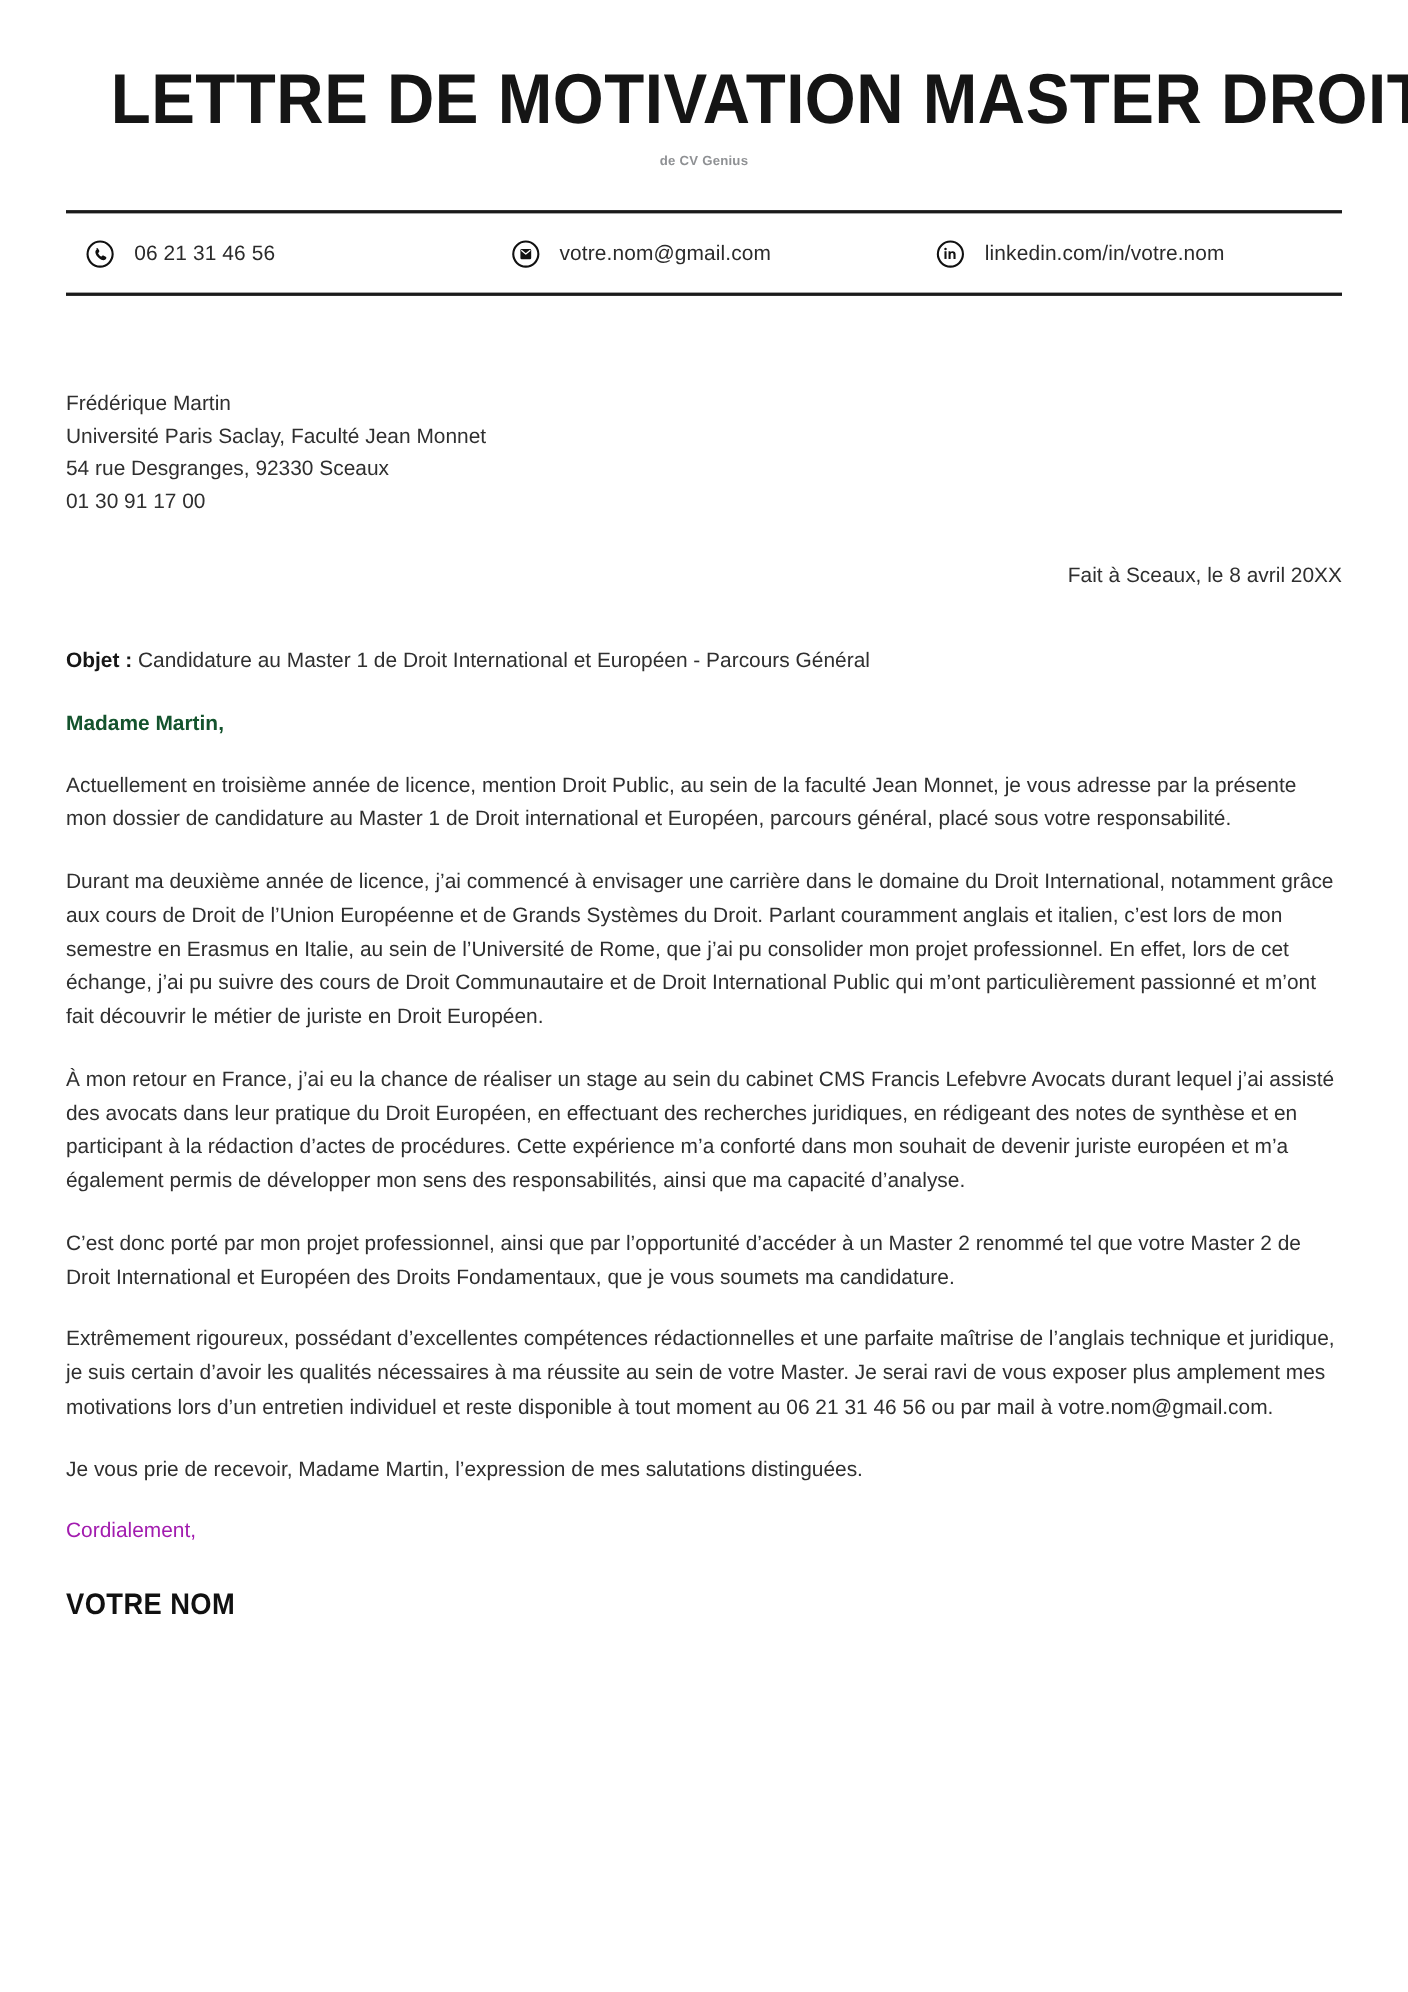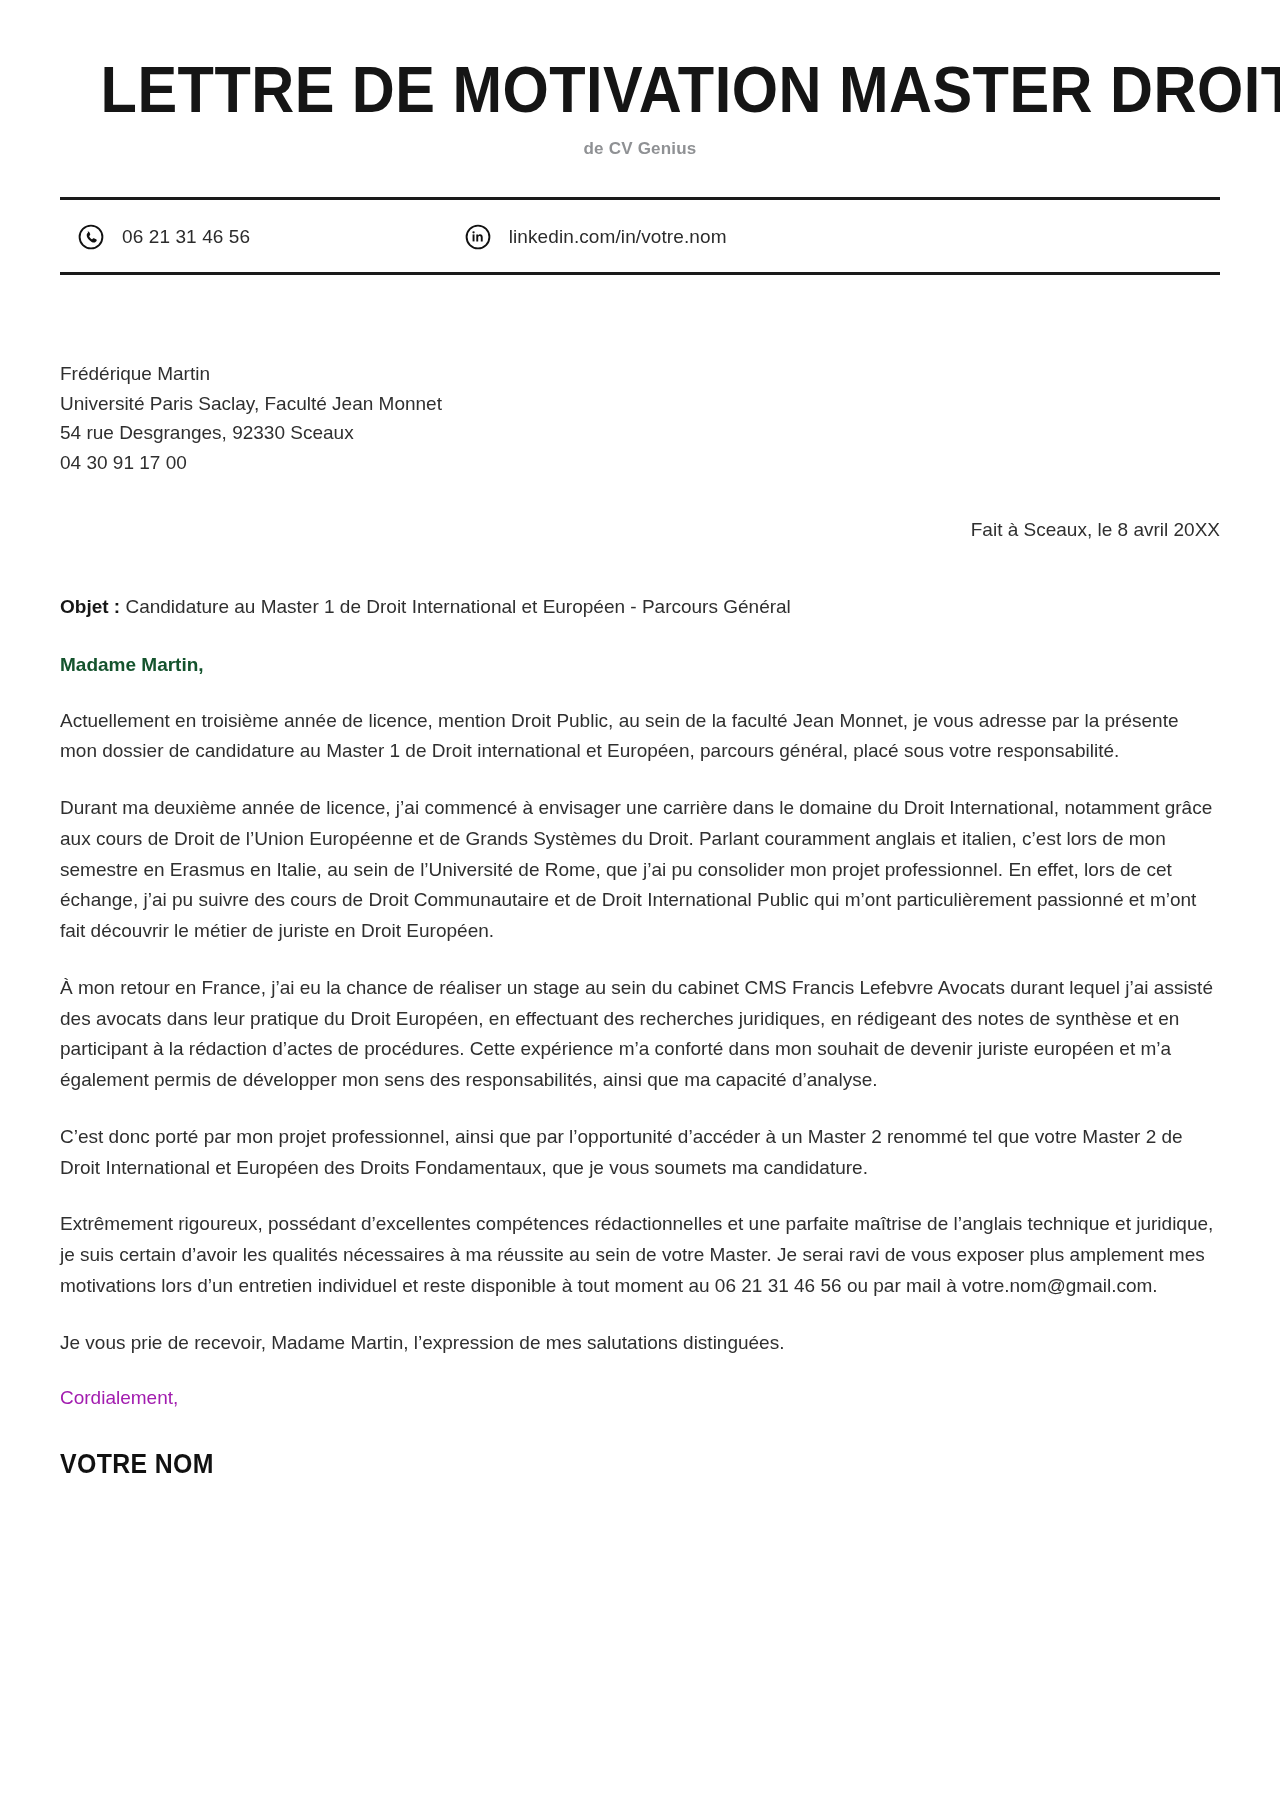--- a/index.html
+++ b/index.html
@@ -35,21 +35,21 @@
     line-height: 1.02;
     letter-spacing: 0.5px;
     color: #151515;
     text-transform: uppercase;
     transform: scaleX(0.93);
     transform-origin: center center;
     margin: 0 0 16px 0;
     white-space: nowrap;
   }
   .doc-subtitle {
-    font-size: 17px;
+    font-size: 12px;
     font-weight: 700;
     color: #8f9194;
     letter-spacing: 0.2px;
     margin: 0;
   }
 
   
   .rule {
     border: none;
     border-top: 3px solid #1a1a1a;
@@ -166,20 +166,30 @@
     <div class="contact-item">
       <span class="contact-icon">
         <svg width="26" height="26" viewBox="0 0 26 26">
           <circle cx="13" cy="13" r="11.4" fill="none" stroke="#111" stroke-width="1.9"></circle>
           <path d="M9.6 7.6c.6-.3 1.3-.1 1.6.5l.9 1.7c.3.5.2 1.1-.2 1.5l-.6.6c-.1.1-.1.3 0 .5.4.9 1.5 2.2 2.5 2.8.2.1.4.1.5 0l.6-.6c.4-.4 1-.5 1.5-.2l1.7.9c.6.3.8 1.1.4 1.7-.5.8-1.4 1.6-2.4 1.6-3 0-7.4-4.3-7.4-7.4 0-1 .6-2 1.4-2.6z" fill="#111"></path>
         </svg>
       </span>
       <span class="contact-text">06 21 31 46 56</span>
     </div>
 
+    <div class="contact-item col2">
+      <span class="contact-icon">
+        <svg width="26" height="26" viewBox="0 0 26 26">
+          <circle cx="13" cy="13" r="11.4" fill="none" stroke="#111" stroke-width="1.9"></circle>
+          <rect x="8.1" y="8.4" width="9.8" height="9.2" rx="1.1" fill="#111"></rect>
+          <path d="M8.9 9.6l4.1 3.3 4.1-3.3" fill="none" stroke="#fff" stroke-width="1.2" stroke-linejoin="round"></path>
+        </svg>
+      </span>
+      <span class="contact-text">votre.nom@gmail.com</span>
+    </div>
 
 
     <div class="contact-item col2">
       <span class="contact-icon">
         <svg width="26" height="26" viewBox="0 0 26 26">
           <circle cx="13" cy="13" r="11.4" fill="none" stroke="#111" stroke-width="1.9"></circle>
           <rect x="7.6" y="10.4" width="1.9" height="7" fill="#111"></rect>
           <circle cx="8.55" cy="8.3" r="1.15" fill="#111"></circle>
           <path d="M11.3 10.4h1.8v1a2.3 2.3 0 0 1 2-1.1c1.6 0 2.6 1 2.6 2.9v4.2h-1.9v-3.8c0-1-.4-1.6-1.3-1.6-.8 0-1.3.6-1.3 1.6v3.8h-1.9z" fill="#111"></path>
         </svg>
@@ -188,21 +198,21 @@
     </div>
 
   </div>
 
   <hr class="rule rule-bottom">
 
   <div class="recipient">
     <div>Frédérique Martin</div>
     <div>Université Paris Saclay, Faculté Jean Monnet</div>
     <div>54 rue Desgranges, 92330 Sceaux</div>
-    <div>04 30 91 17 00</div>
+    <div>01 30 91 17 00</div>
   </div>
 
   <div class="date-line">Fait à Sceaux, le 8 avril 20XX</div>
 
   <div class="subject">
     <span class="label">Objet :</span><span> Candidature au Master 1 de Droit International et Européen - Parcours Général</span>
   </div>
 
   <div class="salutation">Madame Martin,</div>
 

